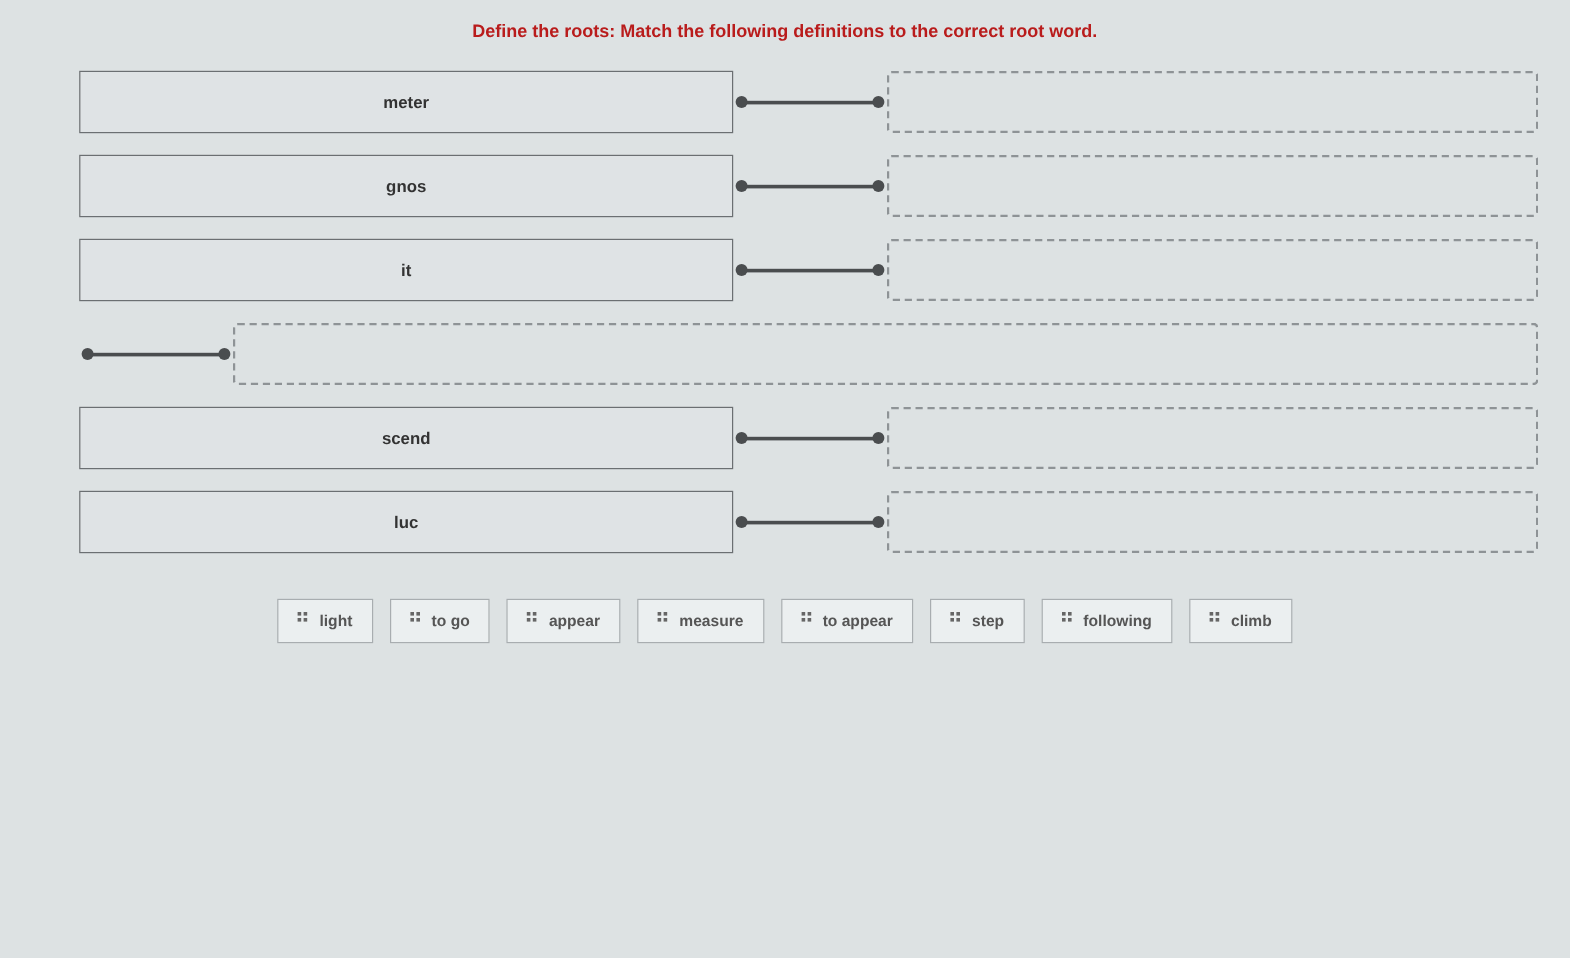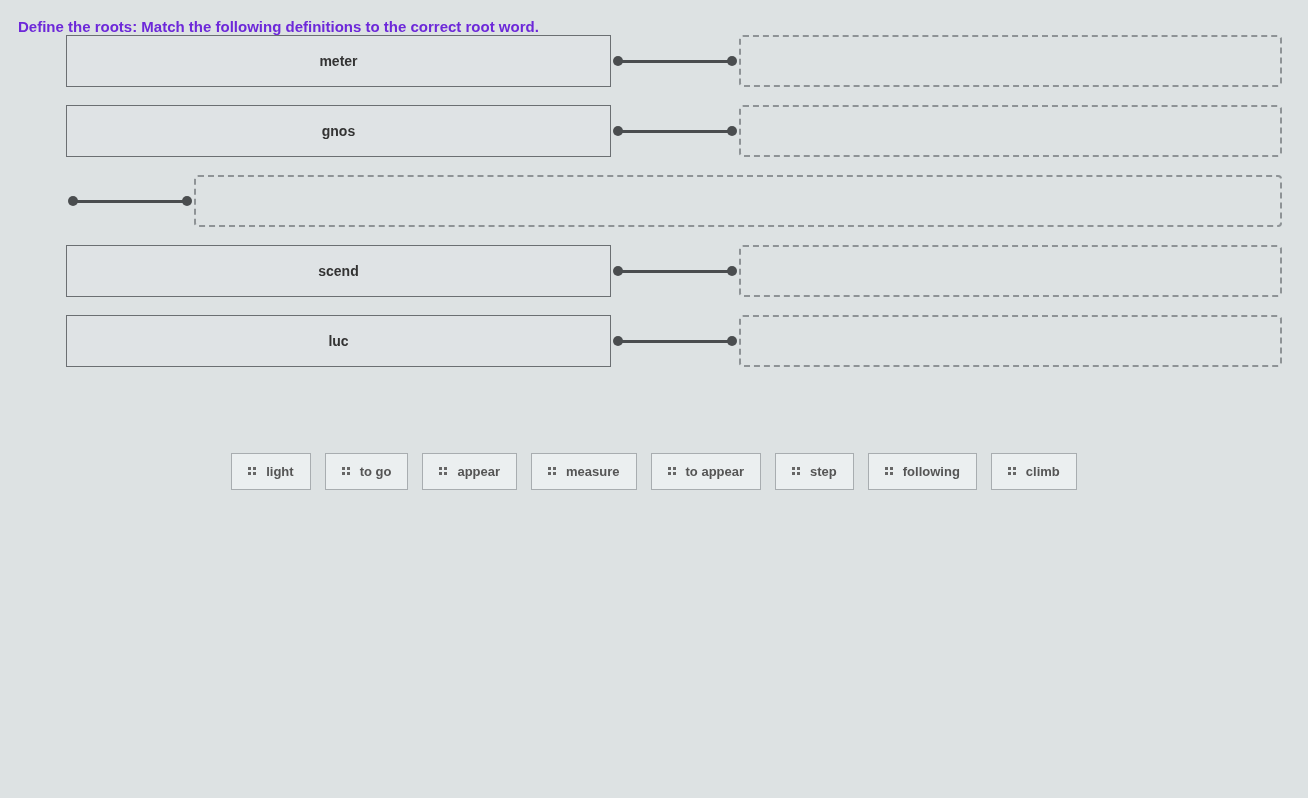--- a/index.html
+++ b/index.html
@@ -9,21 +9,23 @@
     }
     body {
       font-family: Arial, Helvetica, sans-serif;
       background: #dde2e3;
       padding: 18px;
       color: #2a2d30;
     }
     .instruction {
       font-size: 15px;
       font-weight: bold;
-      color: #6d28d9;
+      margin-bottom: 24px;
+      color: #b91c1c;
+      text-align: center;
     }
     .match-area {
       padding-left: 48px;
       padding-right: 8px;
     }
     .match-row {
       display: flex;
       align-items: flex-end;
       margin-bottom: 18px;
       width: 100%;
@@ -83,24 +85,23 @@
       flex-wrap: wrap;
     }
     .choice {
       border: 1px solid #a8adb0;
       background: #ebeff0;
       padding: 10px 16px;
       font-size: 13px;
       font-weight: bold;
       color: #555;
       display: flex;
-      align-items: center;
+      align-items: flex-start;
       gap: 8px;
       cursor: grab;
-      margin-top: 48px;
     }
     .drag-handle {
       display: inline-block;
       width: 10px;
       height: 10px;
       position: relative;
     }
     .drag-handle::before {
       content: "";
       position: absolute;
@@ -131,20 +132,29 @@
     <div class="root-box">gnos</div>
     <div class="connector">
       <div class="connector-line"></div>
       <div class="connector-dot dot-left"></div>
       <div class="connector-dot dot-right"></div>
     </div>
     <div class="drop-zone"></div>
   </div>
 
 
+  <div class="match-row">
+    <div class="root-box">it</div>
+    <div class="connector">
+      <div class="connector-line"></div>
+      <div class="connector-dot dot-left"></div>
+      <div class="connector-dot dot-right"></div>
+    </div>
+    <div class="drop-zone"></div>
+  </div>
 
   <div class="match-row">
     <div class="connector">
       <div class="connector-line"></div>
       <div class="connector-dot dot-left"></div>
       <div class="connector-dot dot-right"></div>
     </div>
     <div class="drop-zone"></div>
   </div>
 

